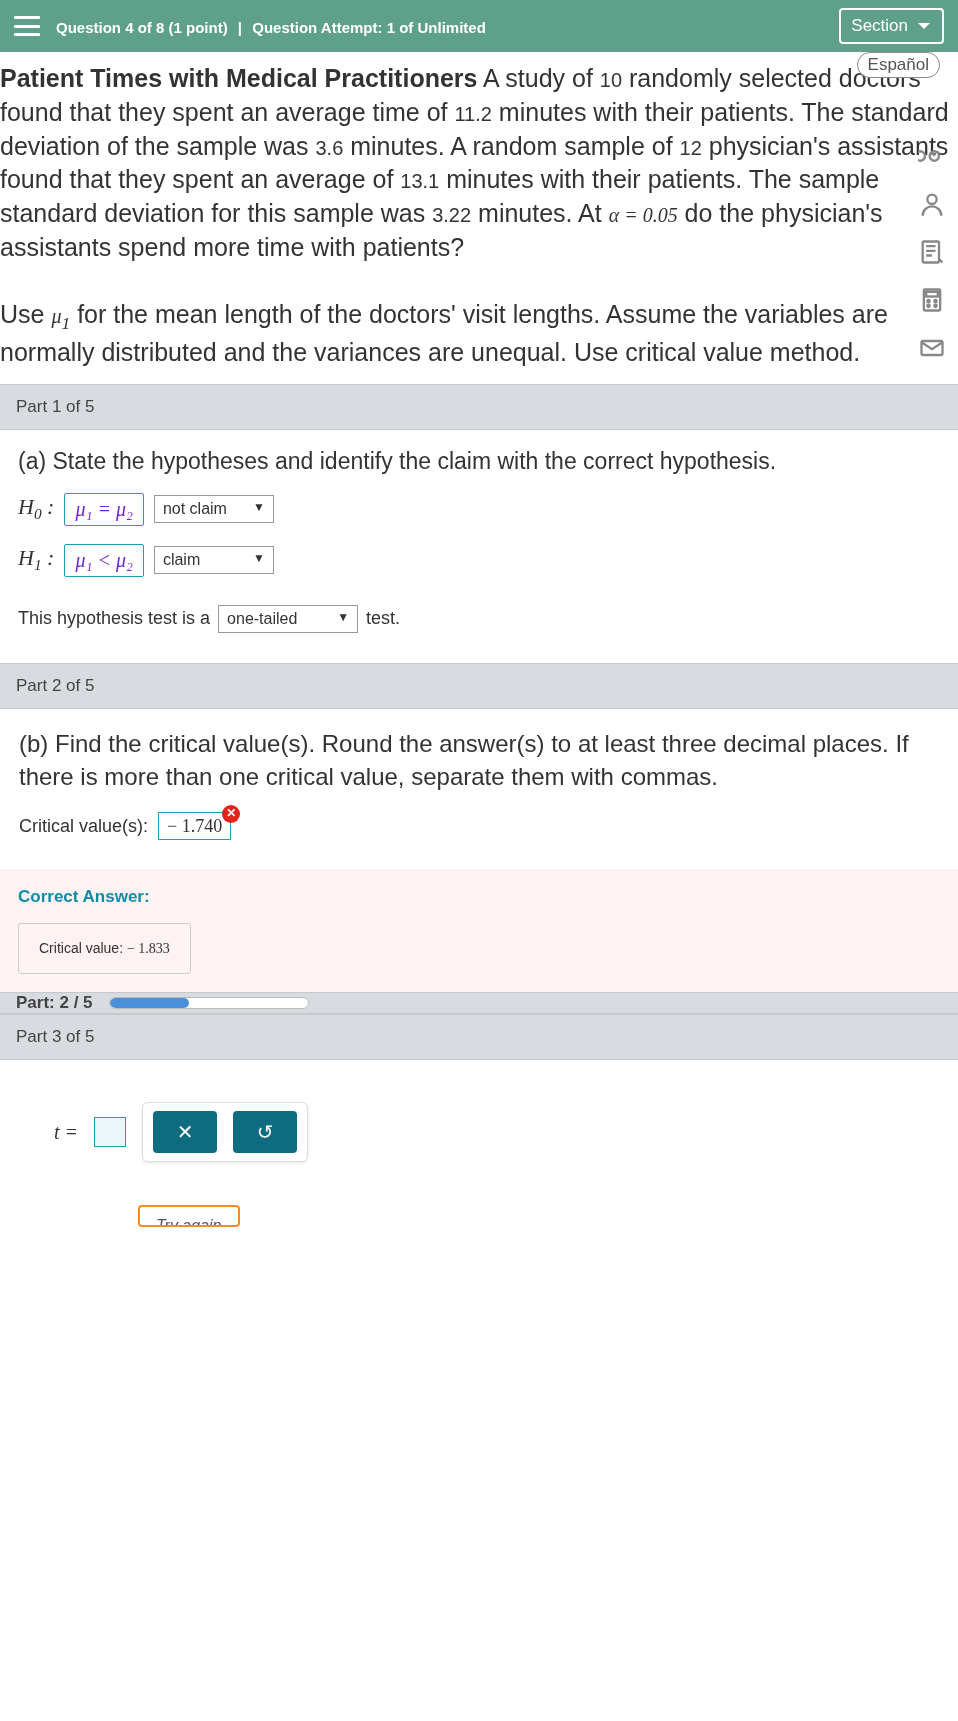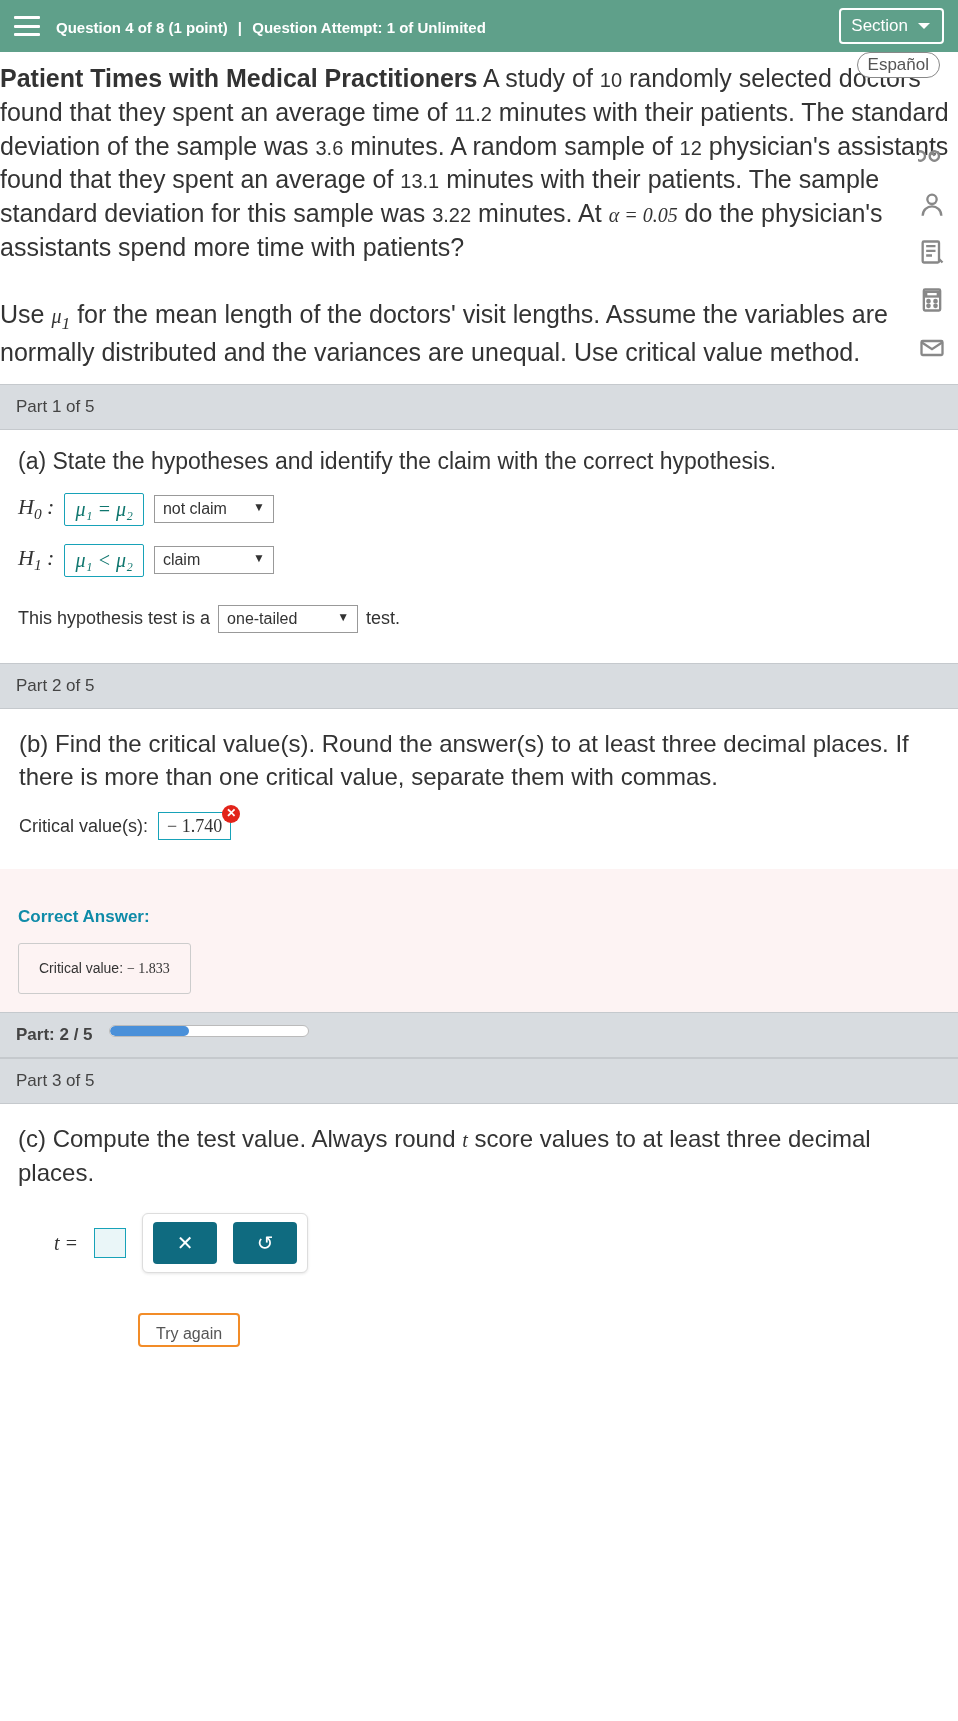--- a/index.html
+++ b/index.html
@@ -25,50 +25,50 @@
   .sub { font-size: 0.7em; vertical-align: sub; }
   
   .side-icons { position: absolute; right: 12px; top: 90px; display: flex; flex-direction: column; gap: 20px; align-items: center; }
   .side-icons .icon { width: 28px; height: 28px; color: #777; cursor: pointer; }
   
   .part-header { background: #d8dce0; padding: 12px 16px; font-size: 17px; color: #444; border-top: 1px solid #c5c9cd; border-bottom: 1px solid #c5c9cd; }
   .part-body { padding: 18px 18px 30px 18px; font-size: 23px; color: #333; }
   
   .hyp-row { display: flex; align-items: center; gap: 10px; margin-top: 18px; font-family: 'Times New Roman', serif; font-size: 22px; }
   .hyp-row .lbl { font-style: italic; }
-  .hyp-box { border: 1px solid #17a2b8; border-radius: 2px; padding: 4px 10px; font-family: 'Times New Roman', serif; font-style: italic; font-size: 20px; color: #0f766e; background: #fff; }
+  .hyp-box { border: 1px solid #17a2b8; border-radius: 2px; padding: 4px 10px; font-family: 'Times New Roman', serif; font-style: italic; font-size: 20px; color: #6d28d9; background: #fff; }
   .sel { border: 1px solid #999; padding: 4px 8px; font-size: 16px; font-family: Arial; background: #fff; display: flex; gap: 24px; cursor: pointer; min-width: 120px; justify-content: space-between; }
   .sel .tri { font-size: 12px; }
   
   .test-sentence { margin-top: 28px; font-size: 18px; color: #333; display: flex; align-items: center; gap: 8px; flex-wrap: wrap; }
   
   .part-b { font-size: 24px; line-height: 1.4; padding-left: 19px; }
   .crit-row { margin-top: 20px; font-size: 18px; display: flex; align-items: center; gap: 10px; }
   .crit-input { position: relative; }
   .crit-input .box { border: 1px solid #17a2b8; padding: 3px 8px; font-family: 'Times New Roman', serif; font-size: 18px; }
   .crit-input .x-badge { position: absolute; top: -9px; right: -9px; width: 18px; height: 18px; background: #e2231a; border-radius: 50%; color: #fff; font-size: 12px; font-weight: bold; display: flex; align-items: center; justify-content: center; }
   
   .correct-panel { background: #fdf3f3; padding: 18px; }
-  .correct-panel .title { color: #0f8ba8; font-weight: bold; font-size: 17px; margin-bottom: 16px; margin-top: 20px; }
+  .correct-panel .title { color: #0f8ba8; font-weight: bold; font-size: 17px; margin-bottom: 16px; }
   .correct-box { display: inline-block; border: 1px solid #ccc; border-radius: 3px; padding: 16px 20px; font-size: 14px; background: #fdf3f3; }
   .correct-box .val { font-family: 'Times New Roman', serif; }
   
-  .progress-header { background: #d8dce0; padding: 12px 16px; font-size: 17px; color: #444; display: flex; align-items: flex-start; gap: 16px; border-top: 1px solid #c5c9cd; border-bottom: 1px solid #c5c9cd; }
+  .progress-header { background: #d8dce0; padding: 0 16px; font-size: 17px; color: #444; display: flex; align-items: center; gap: 16px; border-top: 1px solid #c5c9cd; border-bottom: 1px solid #c5c9cd; }
   .progress-bar { width: 200px; height: 12px; background: #fff; border-radius: 6px; overflow: hidden; border: 1px solid #bbb; }
   .progress-bar .fill { height: 100%; width: 40%; background: #4a90d9; border-radius: 6px; }
   
   .part-c-body { padding: 18px; font-size: 24px; line-height: 1.4; }
   .t-row { margin-top: 24px; display: flex; align-items: center; gap: 16px; }
   .t-row .teq { font-family: 'Times New Roman', serif; font-style: italic; font-size: 20px; margin-left: 36px; }
   .empty-box { width: 32px; height: 30px; border: 1px solid #17a2b8; background: #eaf6f8; }
   .btn-group { display: flex; gap: 16px; background: #fff; border: 1px solid #ddd; border-radius: 6px; padding: 8px 10px; box-shadow: 0 1px 3px rgba(0,0,0,0.1); }
   .btn-group button { width: 64px; height: 42px; background: #0f6b80; border: none; border-radius: 4px; color: #fff; font-size: 20px; cursor: pointer; display: flex; align-items: center; justify-content: center; }
   
   .try-again-wrap { padding: 40px 0 0 120px; }
-  .try-again { border: 2px solid #f28c28; border-radius: 4px; padding: 8px 16px 0 16px; color: #555; font-size: 16px; display: inline-block; overflow: hidden; height: 34px; }
+  .try-again { border: 2px solid #f28c28; border-radius: 4px; padding: 8px 16px 0 16px; color: #555; font-size: 16px; display: inline-block; overflow: hidden; height: 22px; font-style: italic; }
 </style>
 </head>
 <body>
 
 <div class="header">
   <div class="hamburger">
       <span></span>
       <span></span>
       <span></span>
     </div>
@@ -176,23 +176,20 @@
 
 <div class="progress-header">
   <span><b>Part: 2 / 5</b></span>
   <div class="progress-bar">
       <div class="fill"></div>
     </div>
 </div>
 
 <div class="part-header">Part 3 of 5</div>
 <div class="part-c-body">
-  <div>
-    <span>(c) Compute the test value. Always round </span><span style="font-family:'Times New Roman',serif;font-style:italic;font-size:20px">t</span><span> score values to at least three decimal places.</span>
-  </div>
   <div class="t-row">
     <span class="teq">t =</span>
     <span class="empty-box"></span>
     <div class="btn-group">
       <button>
           <span>✕</span>
         </button>
       <button>
           <span>↺</span>
         </button>

